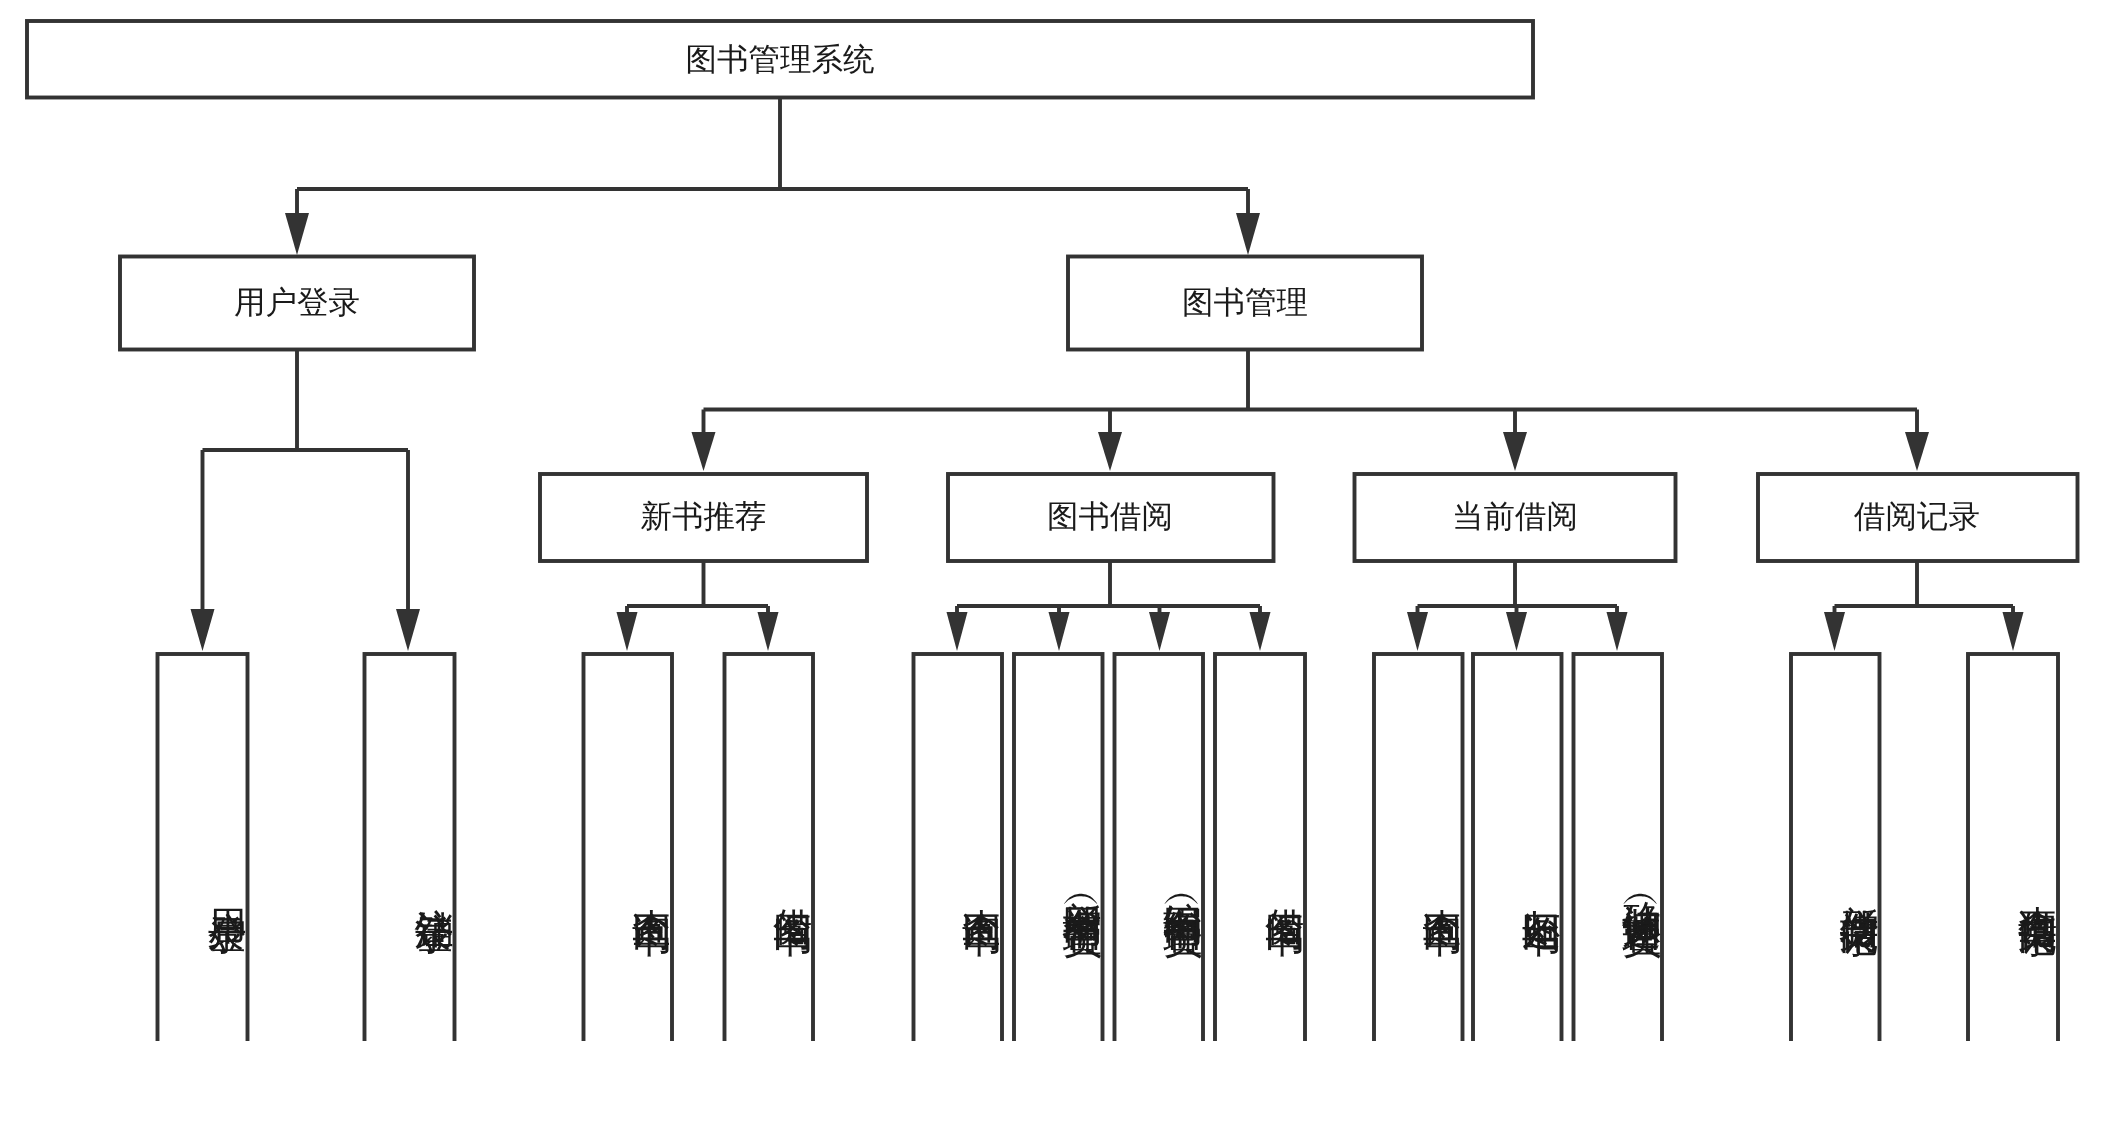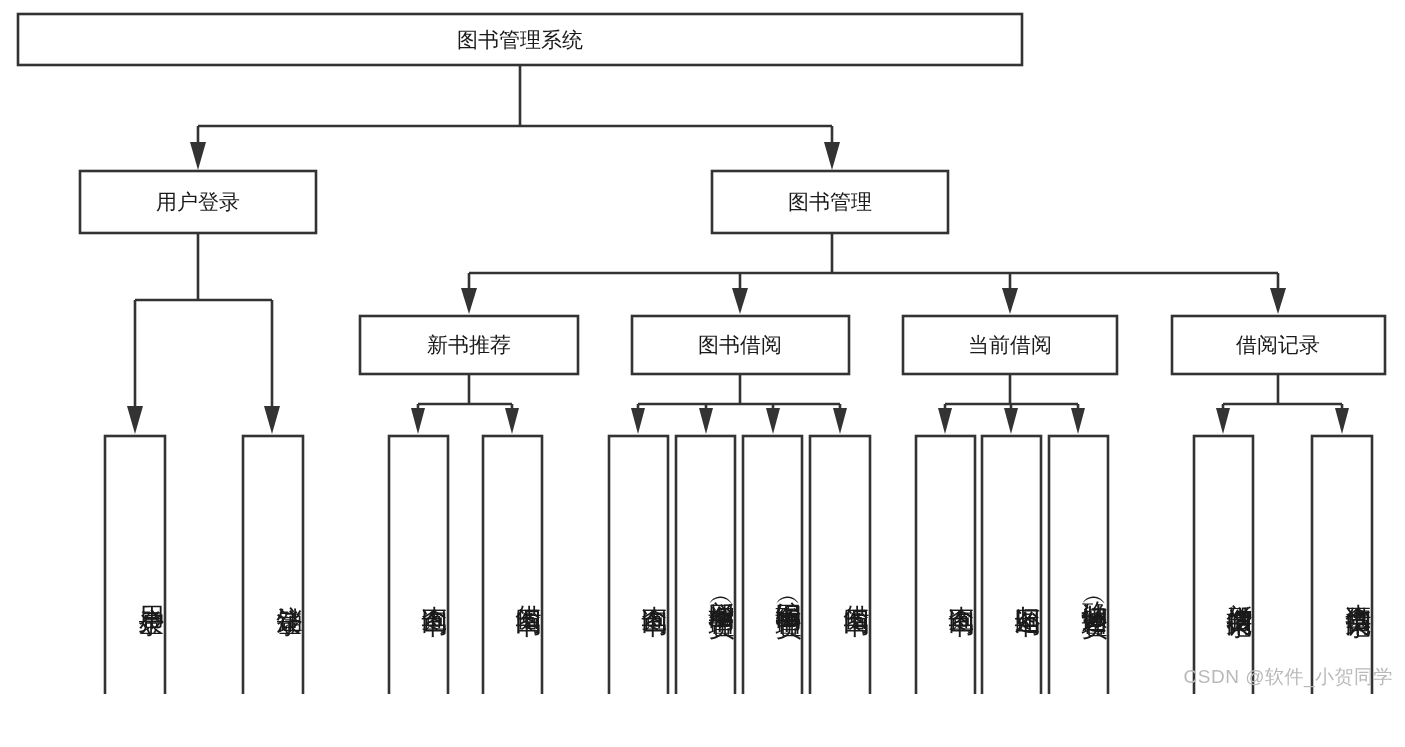--- a/index.html
+++ b/index.html
@@ -257,15 +257,14 @@
     <span class="leaf-label-v">确认归还（管理员）</span>
   </div>
 
   <div class="leaf-wrap" style="left:1194px; top:436px; width:59px; height:299px;">
     <span class="leaf-label-v">新增借阅记录</span>
   </div>
   <div class="leaf-wrap" style="left:1312px; top:436px; width:60px; height:299px;">
     <span class="leaf-label-v">查询借阅记录</span>
   </div>
 
-  <div class="watermark">CSDN @软件_小贺同学</div>
 
 </div>
 
 </body></html>

